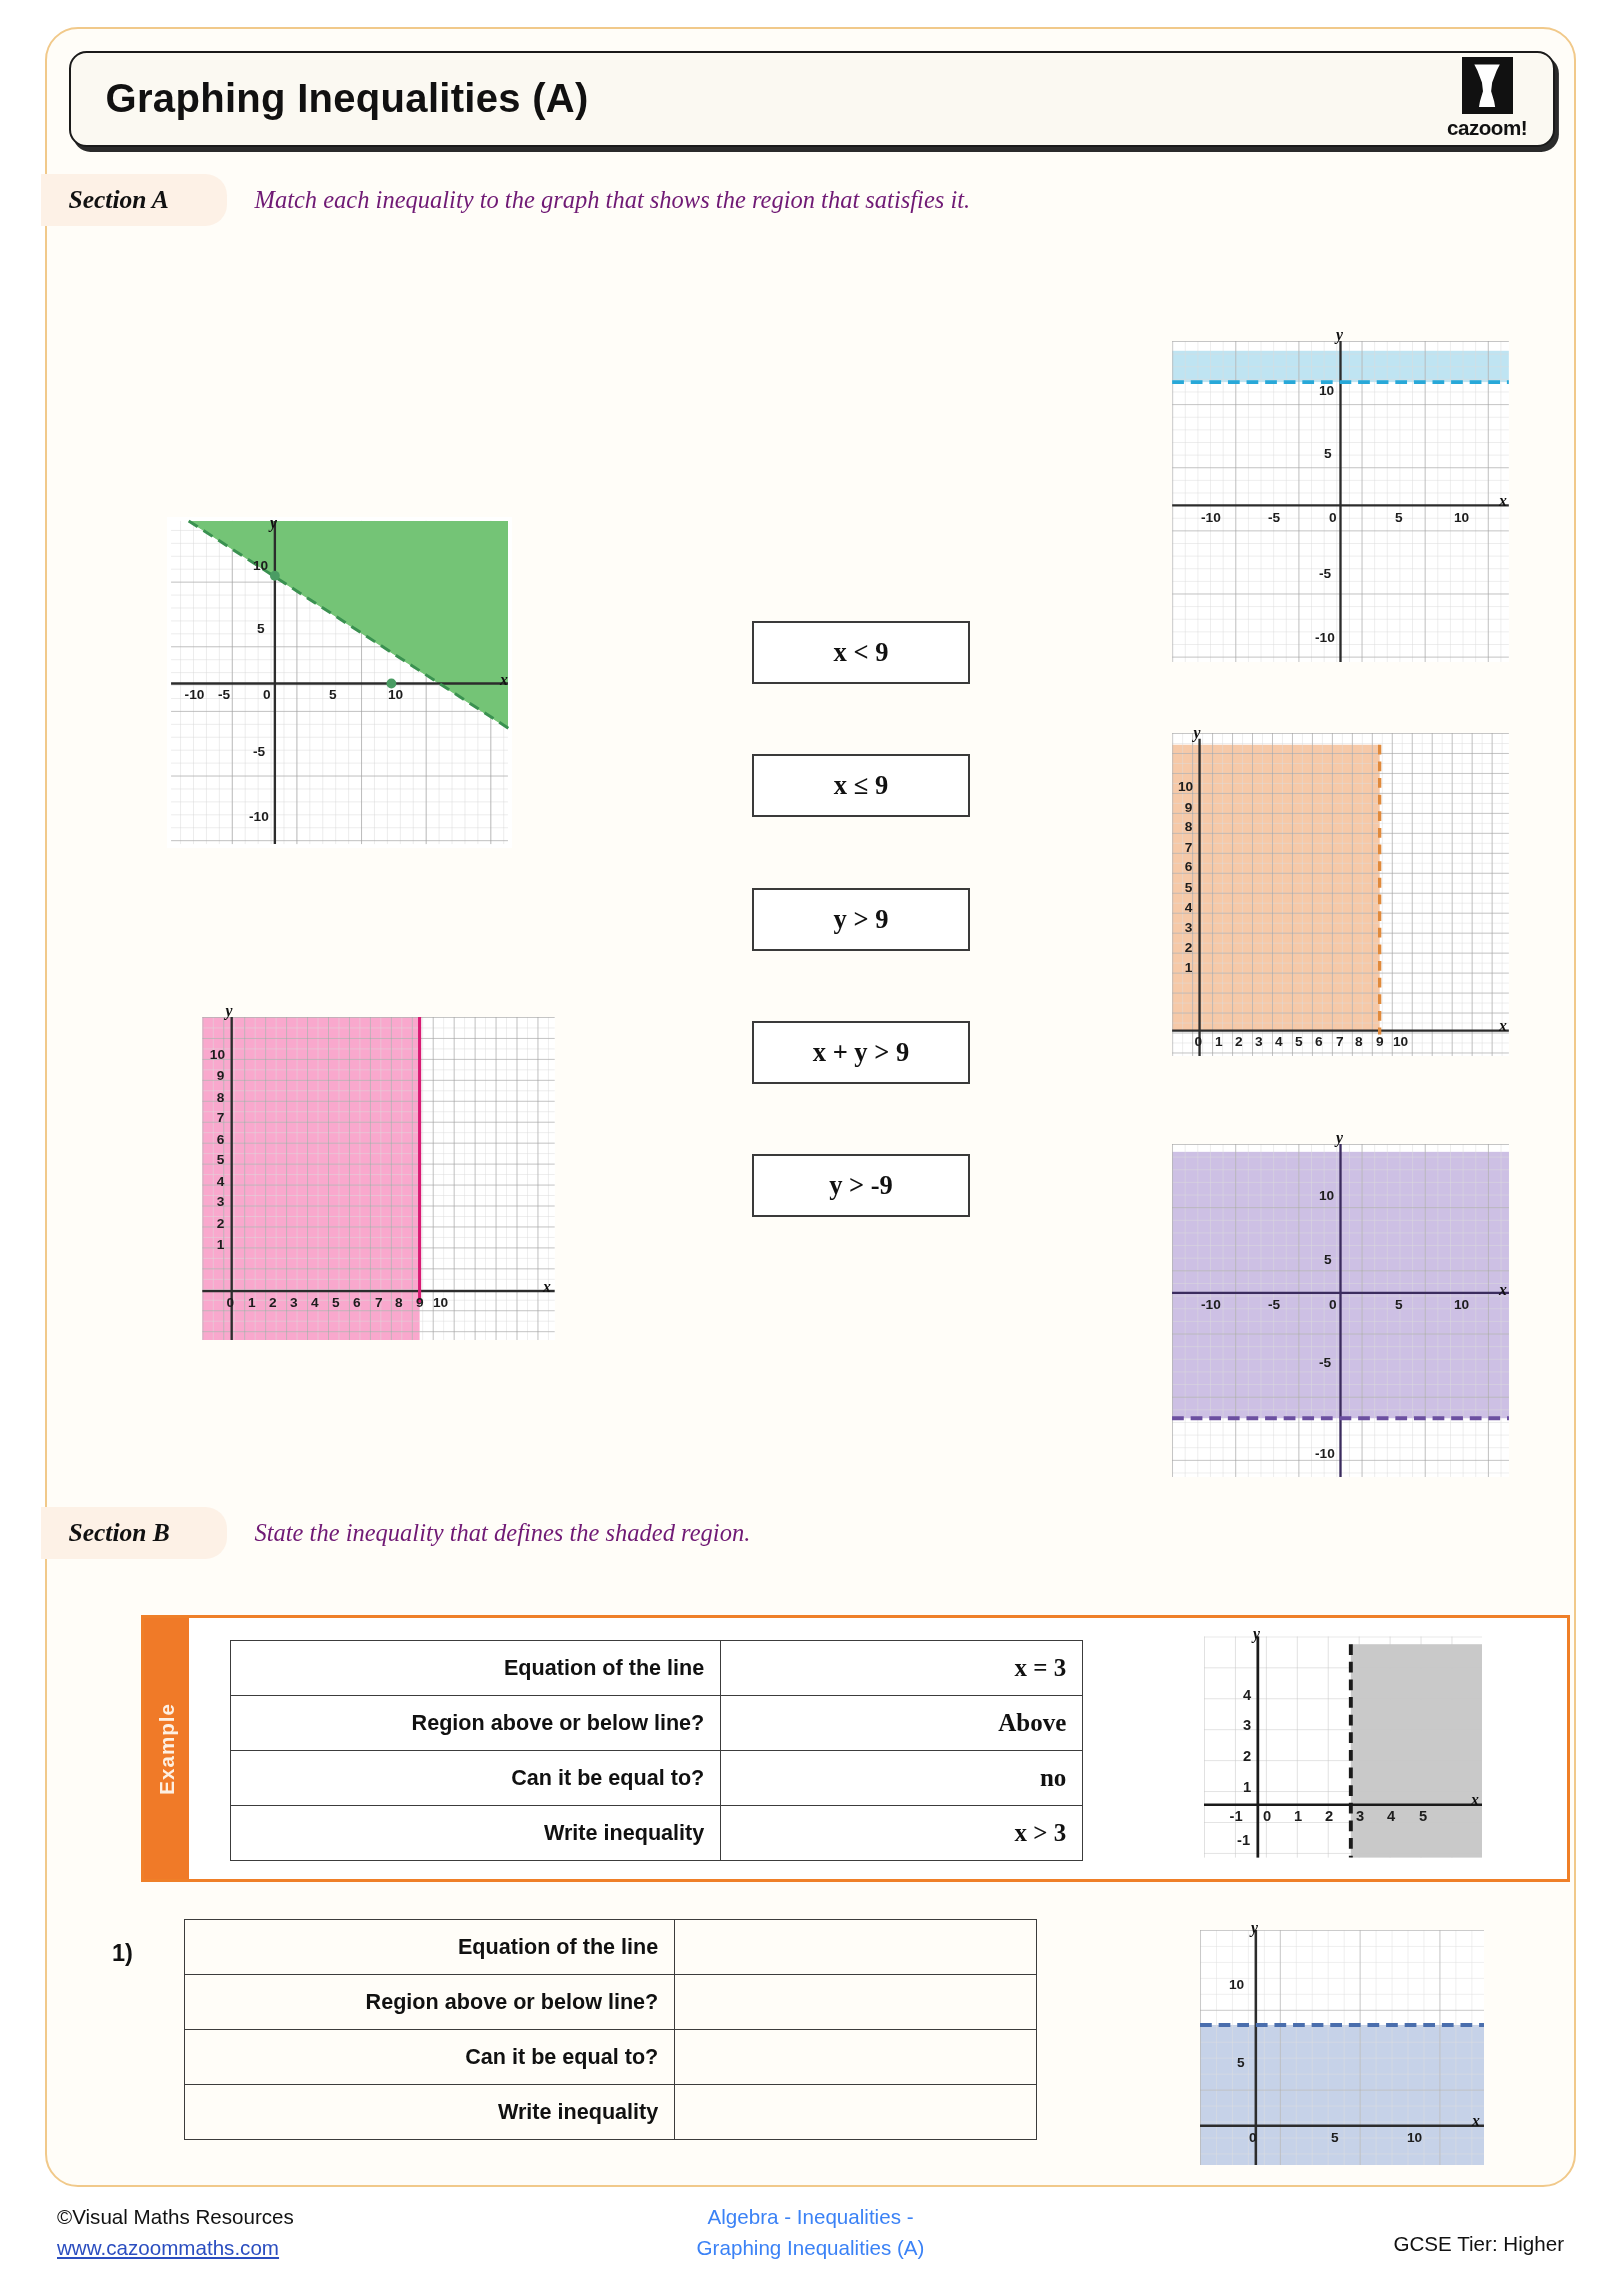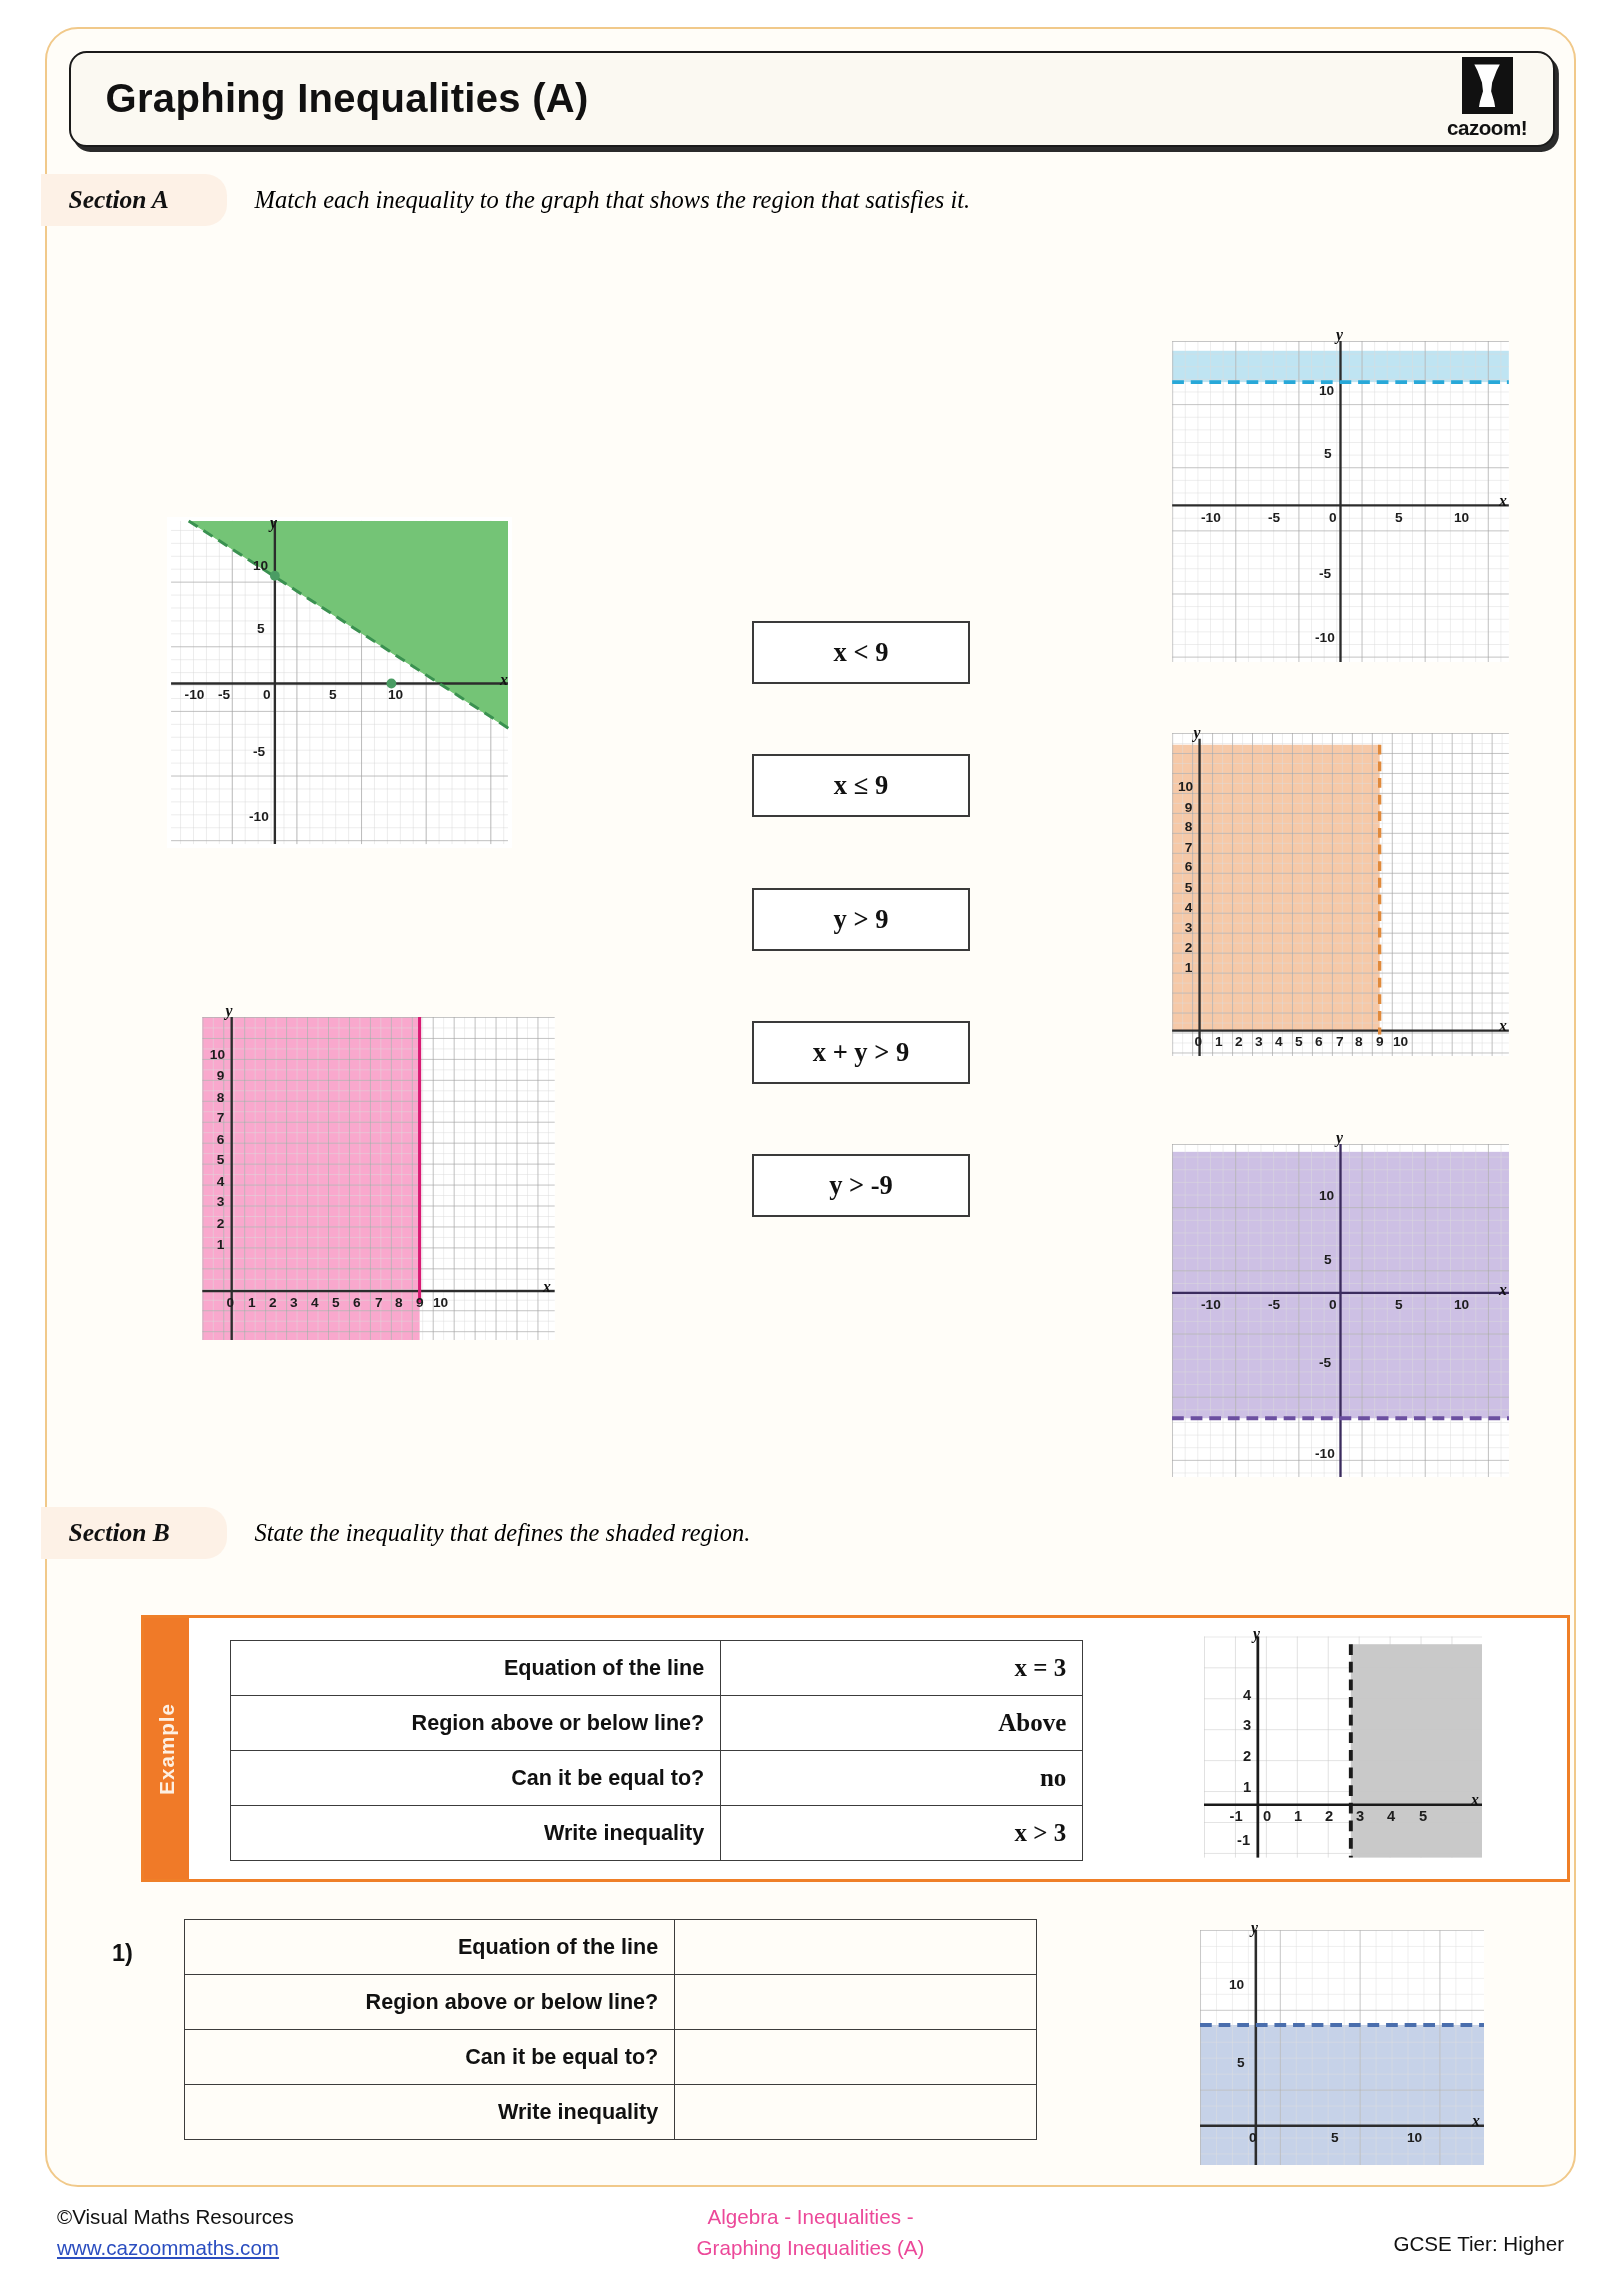--- a/index.html
+++ b/index.html
@@ -43,21 +43,21 @@
     background:#fdf1e6; border-radius:0 21.6px 21.6px 0;
     padding:10.8px 29px 10.8px 27.4px; min-width:186px;
     margin-left:-5.9px;
   }
   .section-pill-text{
     font-family:"Liberation Serif", serif; font-weight:bold; font-style:italic;
     font-size:25.5px; color:#111;
   }
   .section-desc{
     font-family:"Liberation Serif", serif; font-style:italic;
-    font-size:24.5px; color:#000000; margin-left:27.4px; white-space:nowrap;
+    font-size:24.5px; color:#701a75; margin-left:27.4px; white-space:nowrap;
   }
   
   .graph{ position:absolute; background:#fff; }
   .axis-lbl{
     position:absolute; font-size:13.7px; font-weight:bold; color:#1d1d1d;
     font-family:"Liberation Sans", sans-serif;
   }
   .axis-name{
     position:absolute; font-family:"Liberation Serif", serif; font-style:italic;
     font-weight:bold; font-size:15.7px; color:#111;
@@ -92,21 +92,21 @@
   }
   .qtable td.val{ font-family:"Liberation Serif", serif; font-size:25px; }
   .q-number{
     position:absolute; font-size:23.5px; font-weight:bold; color:#111;
   }
   
   .footer{ position:absolute; left:0; top:2201px; width:1621px; height:88px; }
   .f-left{ position:absolute; left:57px; top:0; font-size:20.6px; color:#111; line-height:31px;}
   .f-link{ color:#2b4ec0; text-decoration:underline; display:block; }
   .f-mid{ position:absolute; left:0; top:0; width:1621px; text-align:center;
-          font-size:20.6px; color:#ec4899; line-height:31px;}
+          font-size:20.6px; color:#3b82f6; line-height:31px;}
   .f-right{ position:absolute; right:57px; top:31px; font-size:20.6px; color:#111;margin-left:44px;}
 </style>
 </head>
 <body>
 
 <div class="page-frame">
 
   <div class="title-bar">
     <div class="title-text">Graphing Inequalities (A)</div>
     <div class="logo">

